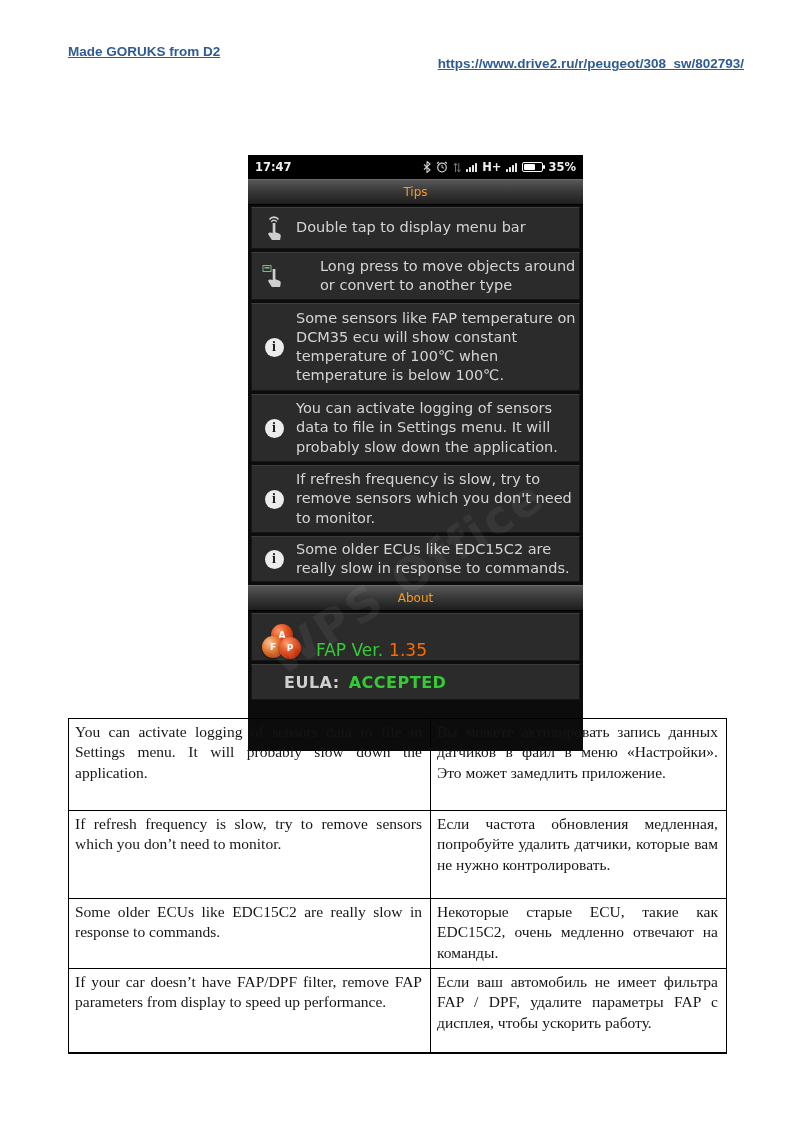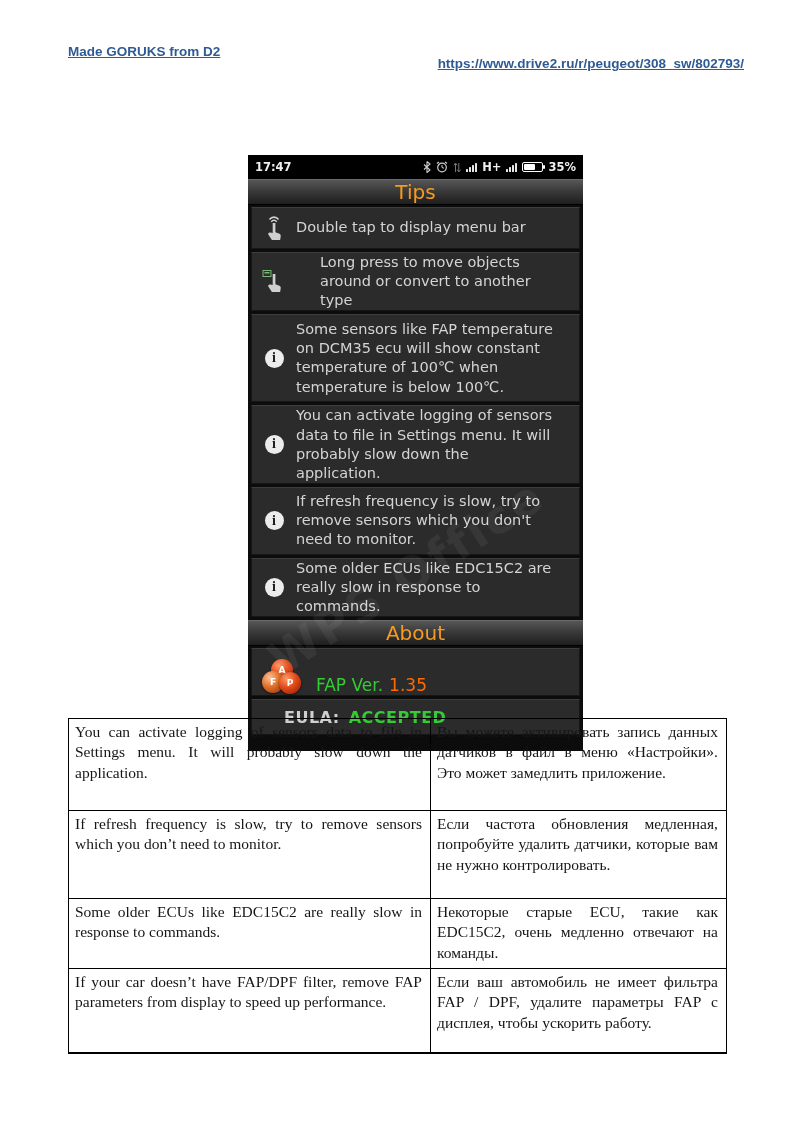--- a/index.html
+++ b/index.html
@@ -40,39 +40,39 @@
   .bars span:nth-child(1){height:3px;} .bars span:nth-child(2){height:5px;}
   .bars span:nth-child(3){height:7px;} .bars span:nth-child(4){height:9px;}
   .battery { width:21px; height:10px; border:1px solid #fff; border-radius:2px; position:relative; }
   .battery .fill { position:absolute; left:1px; top:1px; bottom:1px; width:55%; background:#fff; border-radius:1px; }
   .battery::after { content:""; position:absolute; right:-3px; top:2px; width:2px; height:4px; background:#fff; border-radius:1px; }
 
   .section-bar {
     height:26px;
     background:linear-gradient(#575757 0%, #3a3a3a 45%, #1e1e1e 100%);
     border-top:1px solid #6a6a6a; border-bottom:1px solid #000;
-    color:#F59B20; font-size:20px;
+    color:#F59B20; font-size:12px;
     display:flex; align-items:center; justify-content:center;
   }
   .tips-list { padding:2px 2px 0 2px; }
   .tip-row {
     background:#2b2b2b; border:1px solid #161616; border-top-color:#3d3d3d;
     margin:0 1px 3px 1px;
     display:flex; align-items:center;
     color:#d4d4d4; font-size:14.5px; line-height:1.32;
   }
   .tip-row:nth-child(1){min-height:42px;}
   .tip-row:nth-child(2){min-height:48px;gap:24px;}
   .tip-row:nth-child(3){min-height:88px;}
   .tip-row:nth-child(4){min-height:68px;}
   .tip-row:nth-child(5){min-height:68px;}
   .tip-row:nth-child(6){min-height:46px;}
   .tip-row:nth-child(7){min-height:65px;}
   .tip-icon-cell { flex:0 0 44px; display:flex; justify-content:center; }
-  .tip-text { flex:1; padding-right:22px; }
+  .tip-text { flex:1; padding-right:0; }
 
   .info-icon {
     width:19px; height:19px; border-radius:50%;
     background:#ececec; color:#1d1d1d;
     display:flex; align-items:center; justify-content:center;
     font-family:"Liberation Serif",serif; font-weight:bold; font-size:14px;
   }
   .info-icon::after { content:"i"; }
 
   .about-row {

